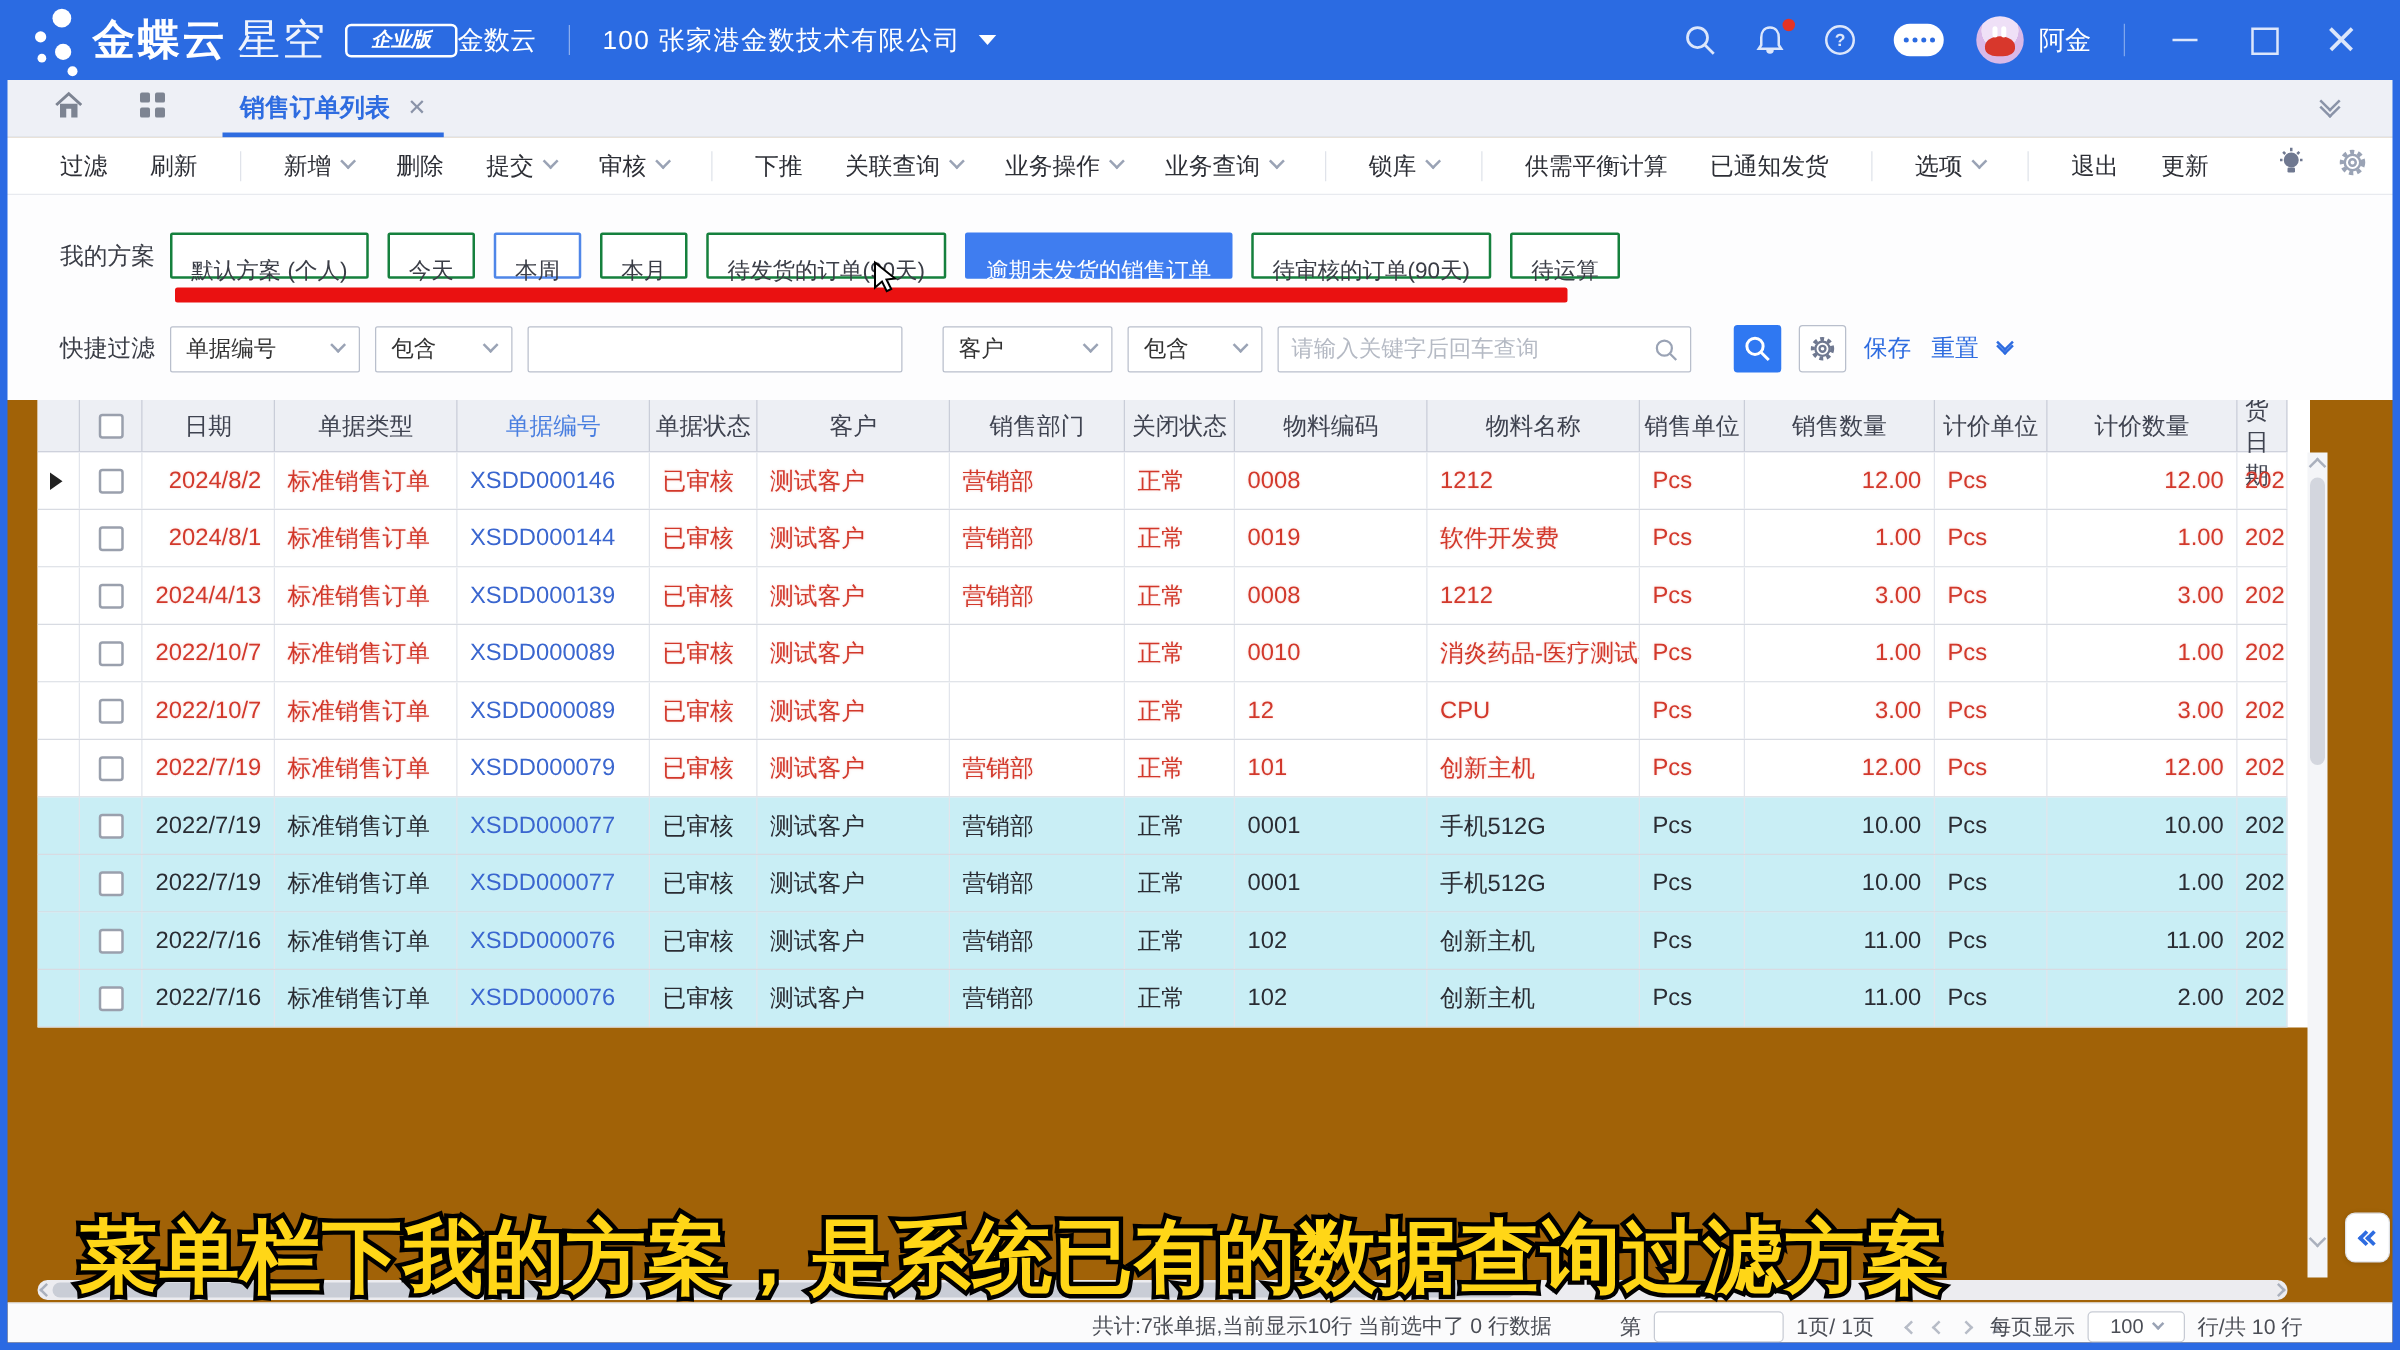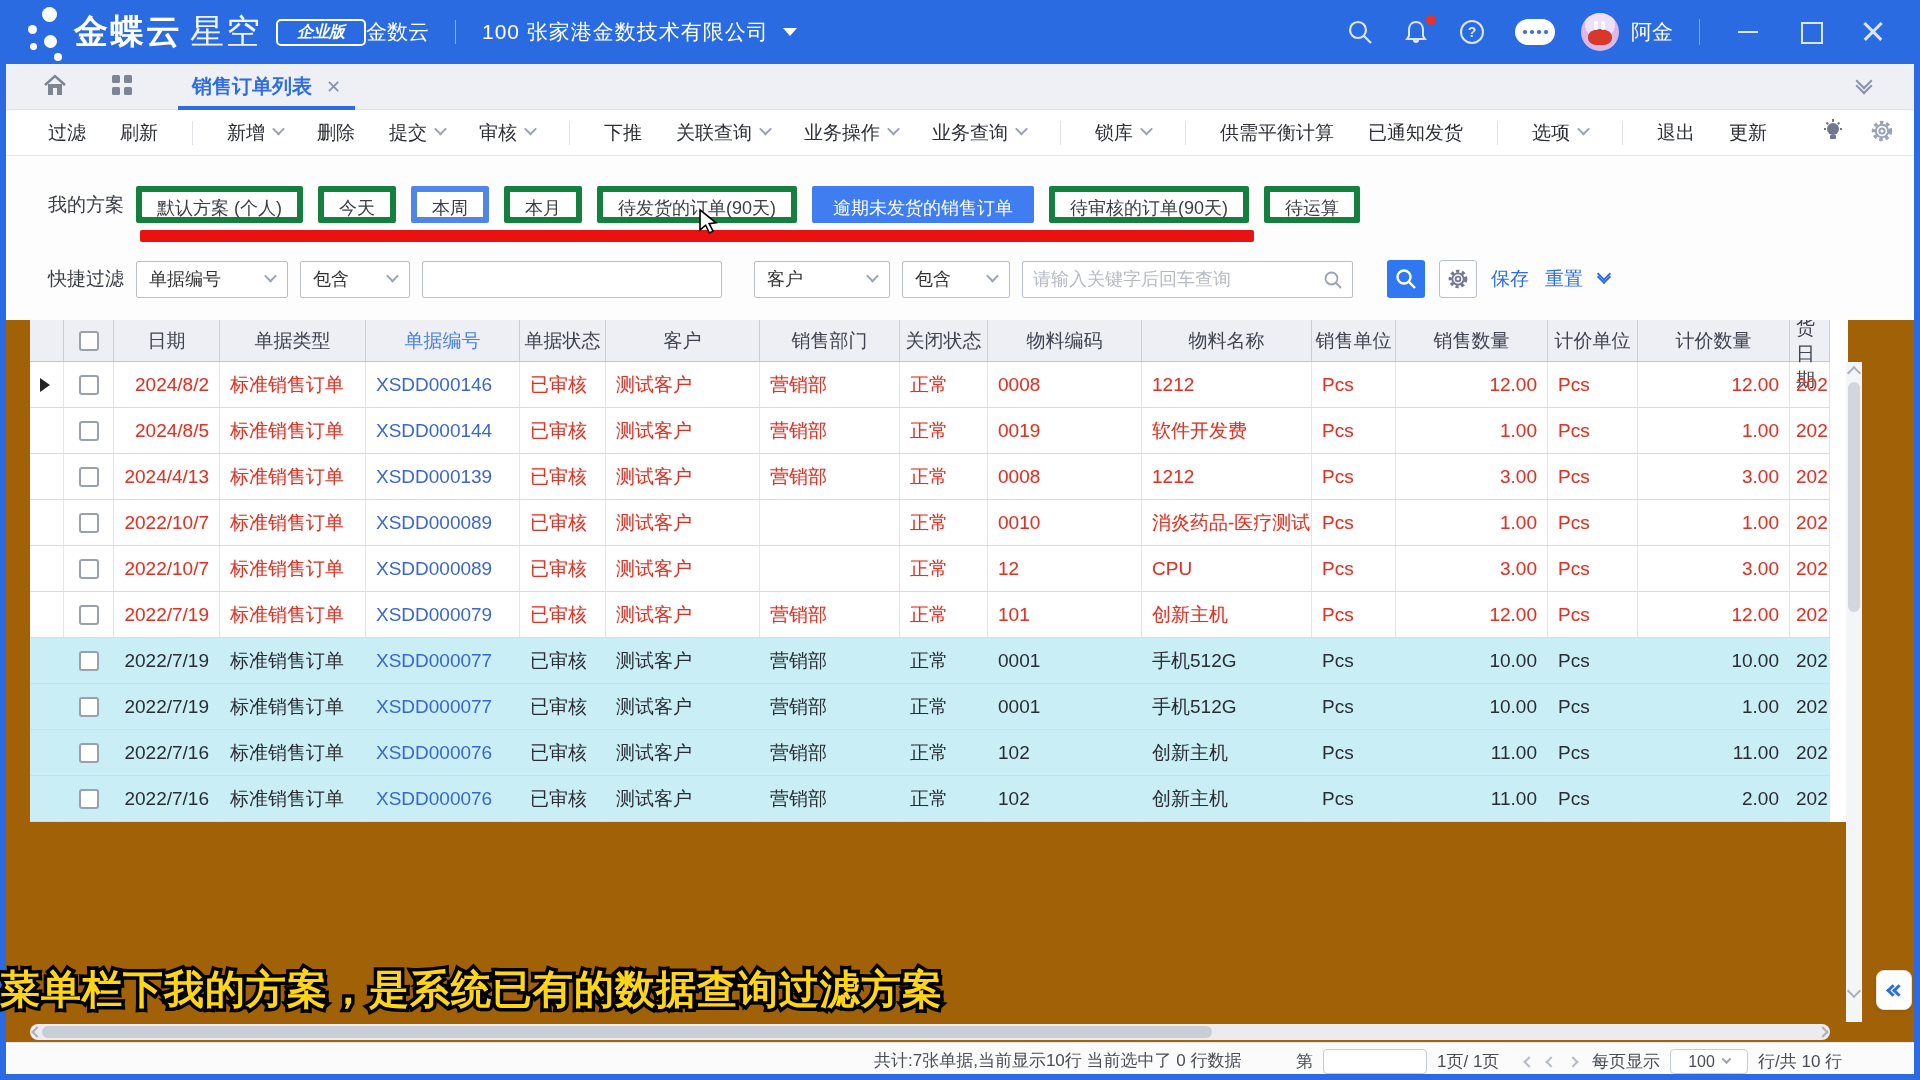--- a/index.html
+++ b/index.html
@@ -61,21 +61,21 @@
   .tb-item { display:flex; align-items:center; margin-right:34px; cursor:pointer; color:#2d2f36; font-size:19px; white-space:nowrap; }
   .chev { width:9px; height:9px; border-right:2px solid #9aa3b5; border-bottom:2px solid #9aa3b5; transform:rotate(45deg) translate(-1px,-1px); display:inline-block; margin-left:9px; margin-top:-4px; }
   .tb-sep { width:1px; height:24px; background:#e0e3ea; margin-right:34px; }
   .toolbar-icons { margin-left:auto; display:flex; align-items:center; margin-right:26px; gap:26px; }
 
   
   .filters { position:absolute; left:0; top:156px; width:1920px; height:164px; background:#fdfdfe; }
   .f-row { position:absolute; left:48px; display:flex; align-items:center; }
   .f-label { font-size:19px; color:#3a3d46; width:88px; flex:none; }
   .scheme-row { top:30px; }
-  .scheme-btn { height:37px; border:6px solid #15803d; background:#fff; color:#3a3d46; border-radius:2px; font-size:18px; padding:4px 15px; margin-right:15px; cursor:pointer; font-family:inherit; white-space:nowrap; }
+  .scheme-btn { height:37px; border:2px solid #15803d; background:#fff; color:#3a3d46; border-radius:2px; font-size:18px; padding:16px 15px; margin-right:15px; cursor:pointer; font-family:inherit; white-space:nowrap; }
   .scheme-btn.blue { border-color:#4f86e8; }
   .scheme-btn.active { background:#3f7df0; border-color:#3f7df0; color:#fff; }
   .quick-row { top:104px; }
   .qf-select { height:37px; border:1px solid #b9bfcc; border-radius:2px; background:#fff; display:flex; align-items:center; font-size:18px; color:#333; padding:0 12px; margin-right:12px; cursor:pointer; }
   .qf-select .chev { margin-left:auto; }
   .qf-input { height:37px; border:1px solid #b9bfcc; border-radius:2px; background:#fff; font-size:18px; padding:0 10px; margin-right:12px; font-family:inherit; color:#333; }
   .kw-wrap { position:relative; margin-right:34px; }
   .kw-wrap .qf-input { width:331px; padding-right:36px; margin:0; }
   .qf-input::placeholder { color:#b5bac4; }
   .kw-mag { position:absolute; right:10px; top:9px; }
@@ -134,21 +134,21 @@
   .pp-select { width:78px; height:25px; border:1px solid #c7cbd4; border-radius:4px; background:#fff; display:flex; align-items:center; justify-content:center; font-size:16px; gap:6px; }
   .pp-select .chev { margin:0 0 2px 2px; border-color:#9aa3b5; width:7px; height:7px; }
 
   
   .collapse-btn { position:absolute; right:8px; top:970px; width:36px; height:40px; background:#fff; border:1px solid #dfe2e8; border-radius:8px; box-shadow:0 1px 4px rgba(0,0,0,.12); display:flex; align-items:center; justify-content:center; cursor:pointer; z-index:45; }
   .dbl-chev-left { display:flex; }
   .dbl-chev-left i { width:9px; height:9px; border-left:3px solid #2e6ce0; border-bottom:3px solid #2e6ce0; transform:rotate(45deg); margin-right:-3px; }
   .dbl-chev-down { display:flex; flex-direction:column; }
   .dbl-chev-down i { width:12px; height:12px; border-right:2.5px solid #8a93a8; border-bottom:2.5px solid #8a93a8; transform:rotate(45deg); margin-top:-7px; }
   .dbl-chev-down.blue i { border-color:#2e6ce0; width:10px; height:10px; }
-  .subtitle { position:absolute; left:0; width:1620px; top:962px; text-align:left; z-index:50; font-size:40px; font-weight:900; color:#ffd617; -webkit-text-stroke:7px #000; paint-order:stroke fill; letter-spacing:1px; white-space:nowrap; pointer-events:none; }
+  .subtitle { position:absolute; left:0; width:1620px; top:962px; text-align:center; z-index:50; font-size:64px; font-weight:900; color:#ffd617; -webkit-text-stroke:7px #000; paint-order:stroke fill; letter-spacing:1px; white-space:nowrap; pointer-events:none; }
 </style>
 </head>
 <body>
 
 <div id="app">
 
   <div class="topbar">
     <div class="logo-dots">
         <i></i>
         <i></i>
@@ -422,21 +422,21 @@
           <div class="tcell c-qty num">12.00</div>
           <div class="tcell c-punit">Pcs</div>
           <div class="tcell c-pqty num">12.00</div>
           <div class="tcell c-req">202</div>
         </div>
         <div class="trow row-red">
           <div class="tcell c-ind" style="padding: 0px; justify-content: flex-start;"></div>
           <div class="tcell c-chk" style="justify-content: center;">
             <div class="cb"></div>
           </div>
-          <div class="tcell c-date num">2024/8/5</div>
+          <div class="tcell c-date num">2024/8/1</div>
           <div class="tcell c-doctype">标准销售订单</div>
           <div class="tcell c-docno docno">XSDD000144</div>
           <div class="tcell c-docstatus">已审核</div>
           <div class="tcell c-customer">测试客户</div>
           <div class="tcell c-dept">营销部</div>
           <div class="tcell c-close">正常</div>
           <div class="tcell c-matcode">0019</div>
           <div class="tcell c-matname">软件开发费</div>
           <div class="tcell c-unit">Pcs</div>
           <div class="tcell c-qty num">1.00</div>

